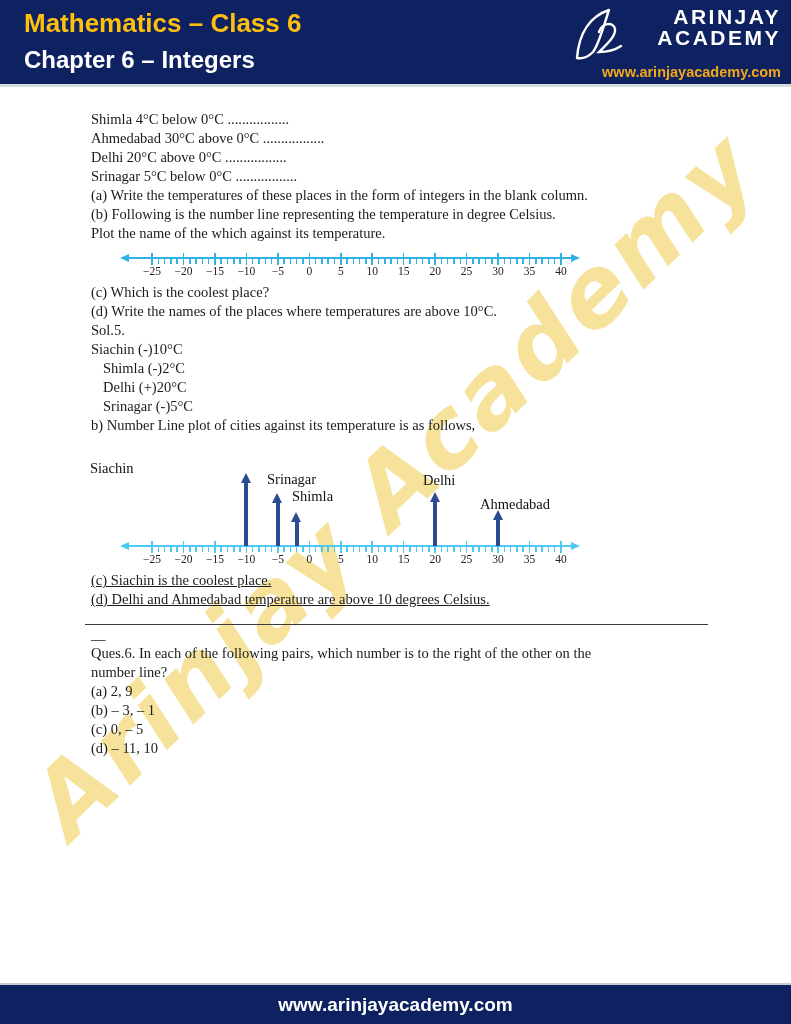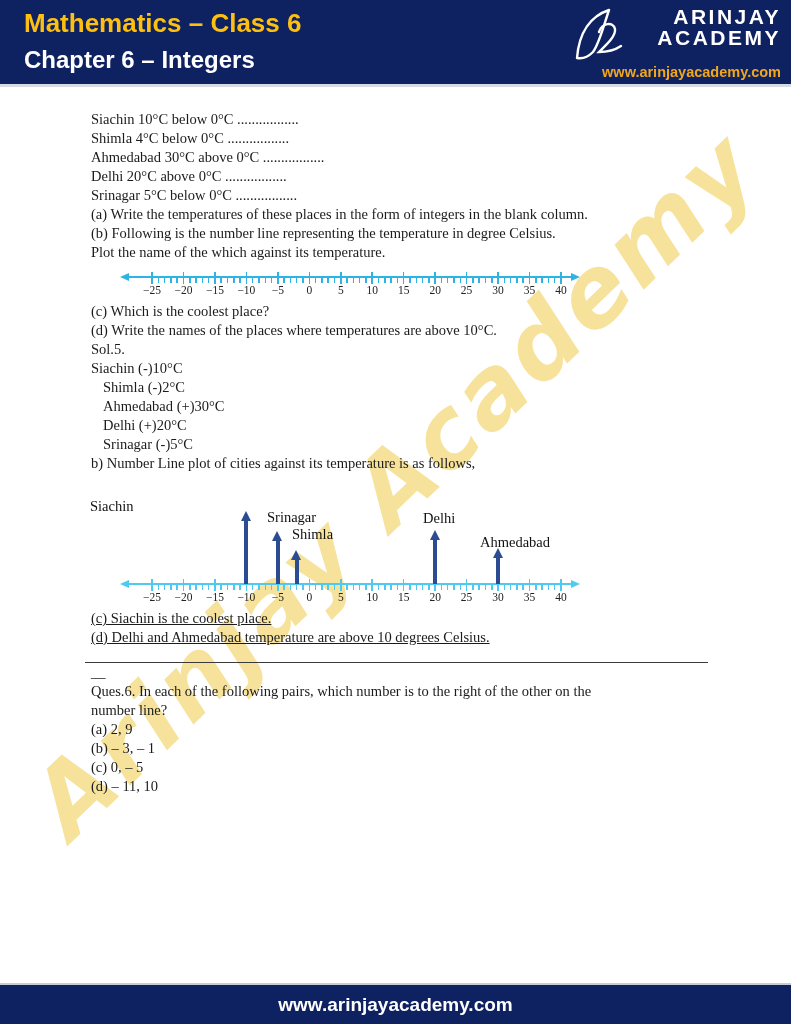--- a/index.html
+++ b/index.html
@@ -70,21 +70,20 @@
         <div>ACADEMY</div>
       </div>
       <div class="h-site">www.arinjayacademy.com</div>
     </div>
   </header>
 
   <div class="watermark">Arinjay Academy</div>
 
   <main class="content">
 
-    <p>Siachin 10°C below 0°C .................</p>
     <p>Shimla 4°C below 0°C .................</p>
     <p>Ahmedabad 30°C above 0°C .................</p>
     <p>Delhi 20°C above 0°C .................</p>
     <p>Srinagar 5°C below 0°C .................</p>
     <p>(a) Write the temperatures of these places in the form of integers in the blank column.</p>
     <p>(b) Following is the number line representing the temperature in degree Celsius.</p>
     <p>Plot the name of the which against its temperature.</p>
 
     <div class="numberline nl1 mt-nl1">
         <div class="nl-line" style="left: 7px; right: 7px; top: 12px; background: rgb(47, 179, 228);"></div>
@@ -171,21 +170,20 @@
         <div class="nl-lab" style="left: 409.538px; top: 20px;">35</div>
         <div class="nl-lab" style="left: 441px; top: 20px;">40</div>
       </div>
 
     <p class="mt-c">(c) Which is the coolest place?</p>
     <p>(d) Write the names of the places where temperatures are above 10°C.</p>
 
     <p class="mt-sol">Sol.5.</p>
     <p>Siachin (-)10°C</p>
     <p class="indent">Shimla (-)2°C</p>
-    <p class="indent">Ahmedabad (+)30°C</p>
     <p class="indent">Delhi (+)20°C</p>
     <p class="indent">Srinagar (-)5°C</p>
 
     <p class="mt-b">b) Number Line plot of cities against its temperature is as follows,</p>
 
     <div class="numberline nl2 mt-nl2">
         <div class="nl-line" style="left: 7px; right: 7px; top: 70px; background: rgb(78, 201, 241);"></div>
         <div class="nl-arrow nl-arrow-left" style="left: 0px; top: 66.5px; border-right-color: rgb(78, 201, 241);"></div>
         <div class="nl-arrow nl-arrow-right" style="right: 0px; top: 66.5px; border-left-color: rgb(78, 201, 241);"></div>
         <div class="nl-tick" style="left: 31.25px; top: 66px; height: 12px; background: rgb(78, 201, 241);"></div>

